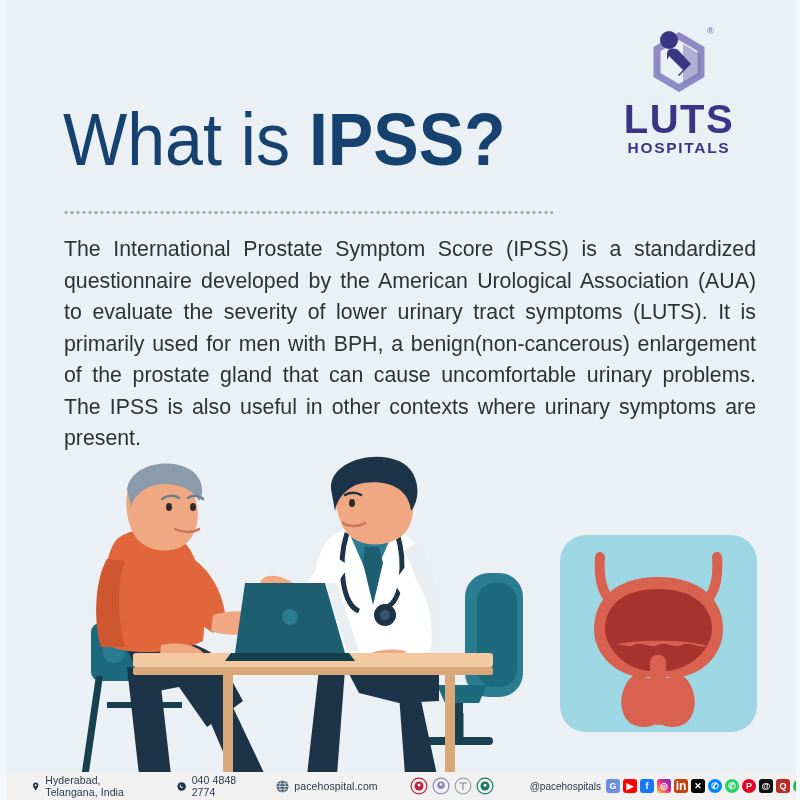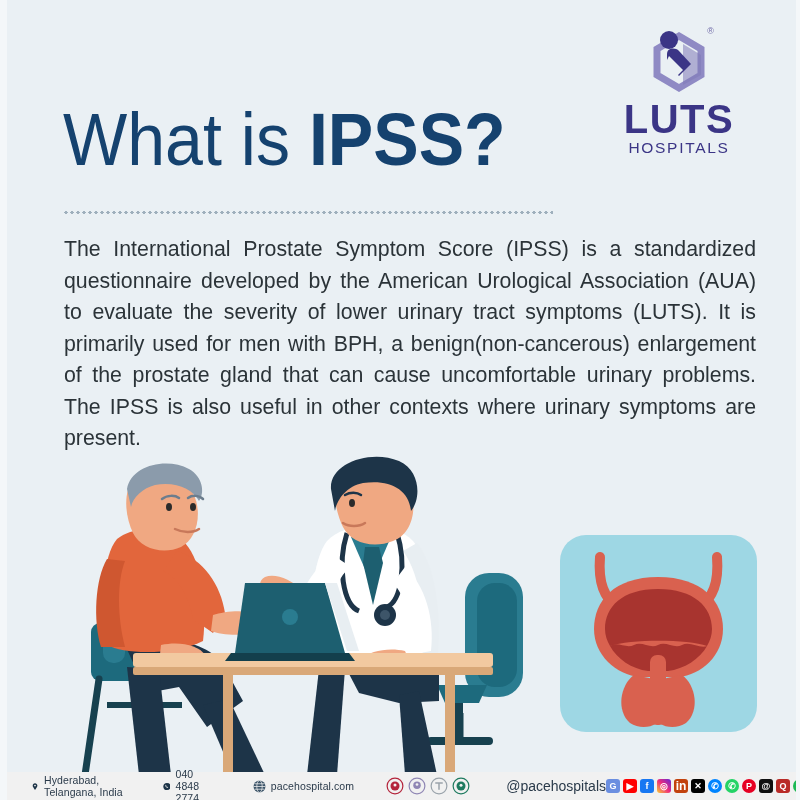--- a/index.html
+++ b/index.html
@@ -20,21 +20,21 @@
 
   
   .logo-block { position:absolute; top:24px; right:42px; width:150px; text-align:center; }
   .logo-mark { position:relative; width:80px; height:72px; margin:0 auto 4px; }
   .logo-reg { position:absolute; top:2px; right:5px; font-size:9px; color:#6f6aa8; }
   .logo-word {
     font-size:40px; font-weight:bold; letter-spacing:1.5px;
     color:#3b3586; line-height:0.96;
   }
   .logo-sub {
-    font-size:15.5px; font-weight:normal; letter-spacing:1.7px;
+    font-size:15.5px; font-weight:bold; letter-spacing:1.7px;
     color:#3b3586; line-height:1.1; margin-top:1px;
   }
 
   
   .headline {
     position:absolute; left:56px; top:103px;
     font-size:74px; line-height:1;
     color:#15426f; white-space:nowrap;
     font-family:"Liberation Sans Narrow","Liberation Sans", sans-serif;
     transform:scaleX(0.92); transform-origin:left center;
@@ -72,21 +72,21 @@
   }
   .f-item { display:flex; align-items:center; gap:5px; font-size:10.5px; color:#2a3a4a; }
   .f-item .txt { letter-spacing:0.1px; }
   .badges { display:flex; align-items:center; gap:4px; }
   .socials { display:flex; align-items:center; gap:3px; }
   .s-ic {
     width:14px; height:14px; border-radius:3px;
     display:flex; align-items:center; justify-content:center;
     font-size:9px; font-weight:bold; color:#fff; line-height:1;
   }
-  .handle { font-size:14px; color:#2a3a4a; }
+  .handle { font-size:10px; color:#2a3a4a; margin-right:5px; }
   .pin-ic, .ph-ic, .gl-ic { width:13px; height:13px; display:block; }
 </style>
 </head>
 <body>
 
 <div class="poster">
 
   <div class="logo-block">
     <div class="logo-mark">
       <svg width="80" height="72" viewBox="0 0 80 72">

